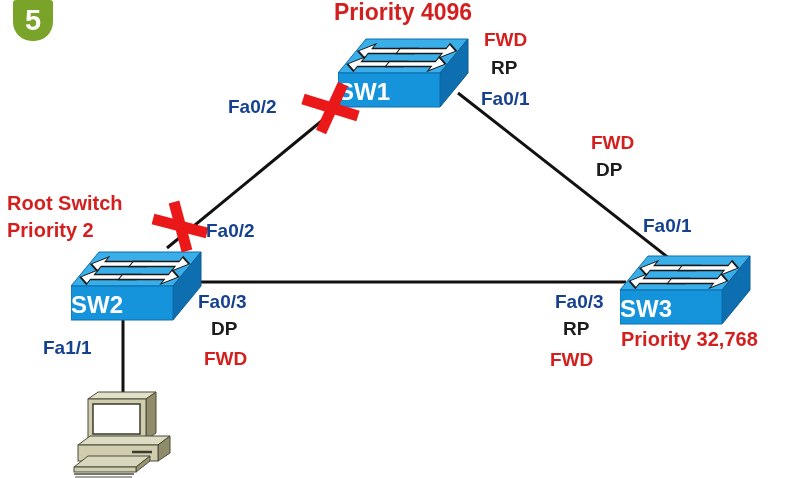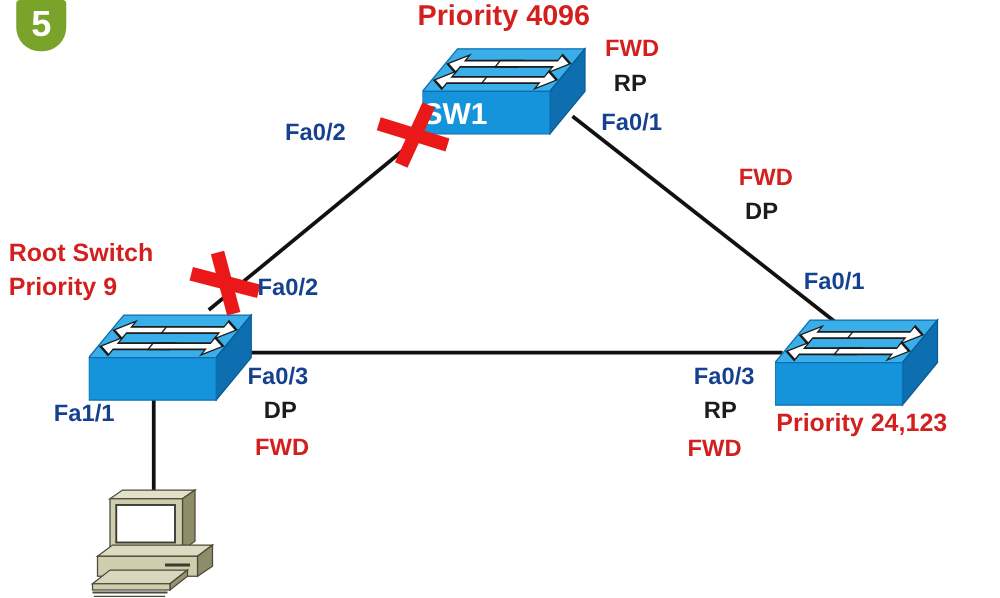--- a/index.html
+++ b/index.html
@@ -28,21 +28,21 @@
   #lbl-sw1-fa02{left:228px;top:97px;}
   #lbl-link13-fwd{left:591px;top:133px;}
   #lbl-link13-dp{left:596px;top:160px;}
   #lbl-sw3-fa01{left:643px;top:216px;}
   #lbl-root-switch{left:7px;top:193px;}
   #lbl-priority-sw2{left:7px;top:220px;}
   #lbl-sw2-fa02{left:206px;top:221px;}
   #lbl-sw2-fa03{left:198px;top:292px;}
   #lbl-sw2-dp{left:211px;top:319px;}
   #lbl-sw2-fwd{left:204px;top:349px;}
-  #lbl-sw2-fa11{left:43px;top:322px;}
+  #lbl-sw2-fa11{left:43px;top:338px;}
   #lbl-sw3-fa03{left:555px;top:292px;}
   #lbl-sw3-rp{left:563px;top:319px;}
   #lbl-sw3-fwd{left:550px;top:350px;}
   #lbl-priority-sw3{left:621px;top:329px;}
 
   
   .badge{
     position:absolute;left:13px;top:0;width:40px;height:41px;
     background:#7aa32a;border-radius:3px 3px 19px 19px;
     color:#ffffff;font-size:29px;
@@ -97,34 +97,36 @@
       <polygon points="0,42 28,8 130,8 102,42" fill="#3aaee8" stroke="#0d6fb0" stroke-width="1"></polygon>
       <polygon points="102,42 130,8 130,42 102,76" fill="#0d6fb0" stroke="#0a5c94" stroke-width="1"></polygon>
       <polygon points="0,42 102,42 102,76 0,76" fill="#1593db" stroke="#0d6fb0" stroke-width="1"></polygon>
       <g transform="translate(0,42) skewX(-39.5)" stroke="#1b1b1b" stroke-width="1.3" fill="#ffffff">
         <path d="M2,-22 L14,-29 L14,-24.5 L60,-24.5 L60,-19.5 L14,-19.5 L14,-15 Z"></path>
         <path d="M100,-22 L88,-29 L88,-24.5 L42,-24.5 L42,-19.5 L88,-19.5 L88,-15 Z"></path>
         <path d="M2,-9 L14,-16 L14,-11.5 L60,-11.5 L60,-6.5 L14,-6.5 L14,-2 Z"></path>
         <path d="M100,-9 L88,-16 L88,-11.5 L42,-11.5 L42,-6.5 L88,-6.5 L88,-2 Z"></path>
       </g>
     </svg>
+    <span class="switch-label">SW2</span>
   </div>
 
   <div class="switch-node" id="node-sw3">
     <svg width="132" height="78" viewBox="0 0 132 78">
       <polygon points="0,42 28,8 130,8 102,42" fill="#3aaee8" stroke="#0d6fb0" stroke-width="1"></polygon>
       <polygon points="102,42 130,8 130,42 102,76" fill="#0d6fb0" stroke="#0a5c94" stroke-width="1"></polygon>
       <polygon points="0,42 102,42 102,76 0,76" fill="#1593db" stroke="#0d6fb0" stroke-width="1"></polygon>
       <g transform="translate(0,42) skewX(-39.5)" stroke="#1b1b1b" stroke-width="1.3" fill="#ffffff">
         <path d="M2,-22 L14,-29 L14,-24.5 L60,-24.5 L60,-19.5 L14,-19.5 L14,-15 Z"></path>
         <path d="M100,-22 L88,-29 L88,-24.5 L42,-24.5 L42,-19.5 L88,-19.5 L88,-15 Z"></path>
         <path d="M2,-9 L14,-16 L14,-11.5 L60,-11.5 L60,-6.5 L14,-6.5 L14,-2 Z"></path>
         <path d="M100,-9 L88,-16 L88,-11.5 L42,-11.5 L42,-6.5 L88,-6.5 L88,-2 Z"></path>
       </g>
     </svg>
+    <span class="switch-label">SW3</span>
   </div>
 
   <div id="node-pc">
     <svg width="104" height="89" viewBox="0 0 104 89">
 
       <polygon points="16,10 26,3 84,3 74,10" fill="#e2e0c9" stroke="#4a4a3a" stroke-width="1"></polygon>
       <polygon points="74,10 84,3 84,44 74,51" fill="#8f8c6a" stroke="#4a4a3a" stroke-width="1"></polygon>
       <rect x="16" y="10" width="58" height="41" fill="#cfcdae" stroke="#4a4a3a" stroke-width="1"></rect>
       <rect x="21" y="15" width="47" height="30" fill="#ffffff" stroke="#3a3a30" stroke-width="1.5"></rect>
 
@@ -154,24 +156,24 @@
 
   <span class="lbl red sz23" id="lbl-priority-sw1">Priority 4096</span>
   <span class="lbl red sz20" id="lbl-sw1-fwd">FWD</span>
   <span class="lbl blk sz20" id="lbl-sw1-rp">RP</span>
   <span class="lbl blue sz20" id="lbl-sw1-fa01">Fa0/1</span>
   <span class="lbl blue sz20" id="lbl-sw1-fa02">Fa0/2</span>
   <span class="lbl red sz20" id="lbl-link13-fwd">FWD</span>
   <span class="lbl blk sz20" id="lbl-link13-dp">DP</span>
   <span class="lbl blue sz20" id="lbl-sw3-fa01">Fa0/1</span>
   <span class="lbl red sz22" id="lbl-root-switch">Root Switch</span>
-  <span class="lbl red sz22" id="lbl-priority-sw2">Priority 9</span>
+  <span class="lbl red sz22" id="lbl-priority-sw2">Priority 2</span>
   <span class="lbl blue sz20" id="lbl-sw2-fa02">Fa0/2</span>
   <span class="lbl blue sz20" id="lbl-sw2-fa03">Fa0/3</span>
   <span class="lbl blk sz20" id="lbl-sw2-dp">DP</span>
   <span class="lbl red sz20" id="lbl-sw2-fwd">FWD</span>
   <span class="lbl blue sz20" id="lbl-sw2-fa11">Fa1/1</span>
   <span class="lbl blue sz20" id="lbl-sw3-fa03">Fa0/3</span>
   <span class="lbl blk sz20" id="lbl-sw3-rp">RP</span>
   <span class="lbl red sz20" id="lbl-sw3-fwd">FWD</span>
-  <span class="lbl red sz22" id="lbl-priority-sw3">Priority 24,123</span>
+  <span class="lbl red sz22" id="lbl-priority-sw3">Priority 32,768</span>
 
 </div>
 
 </body></html>

